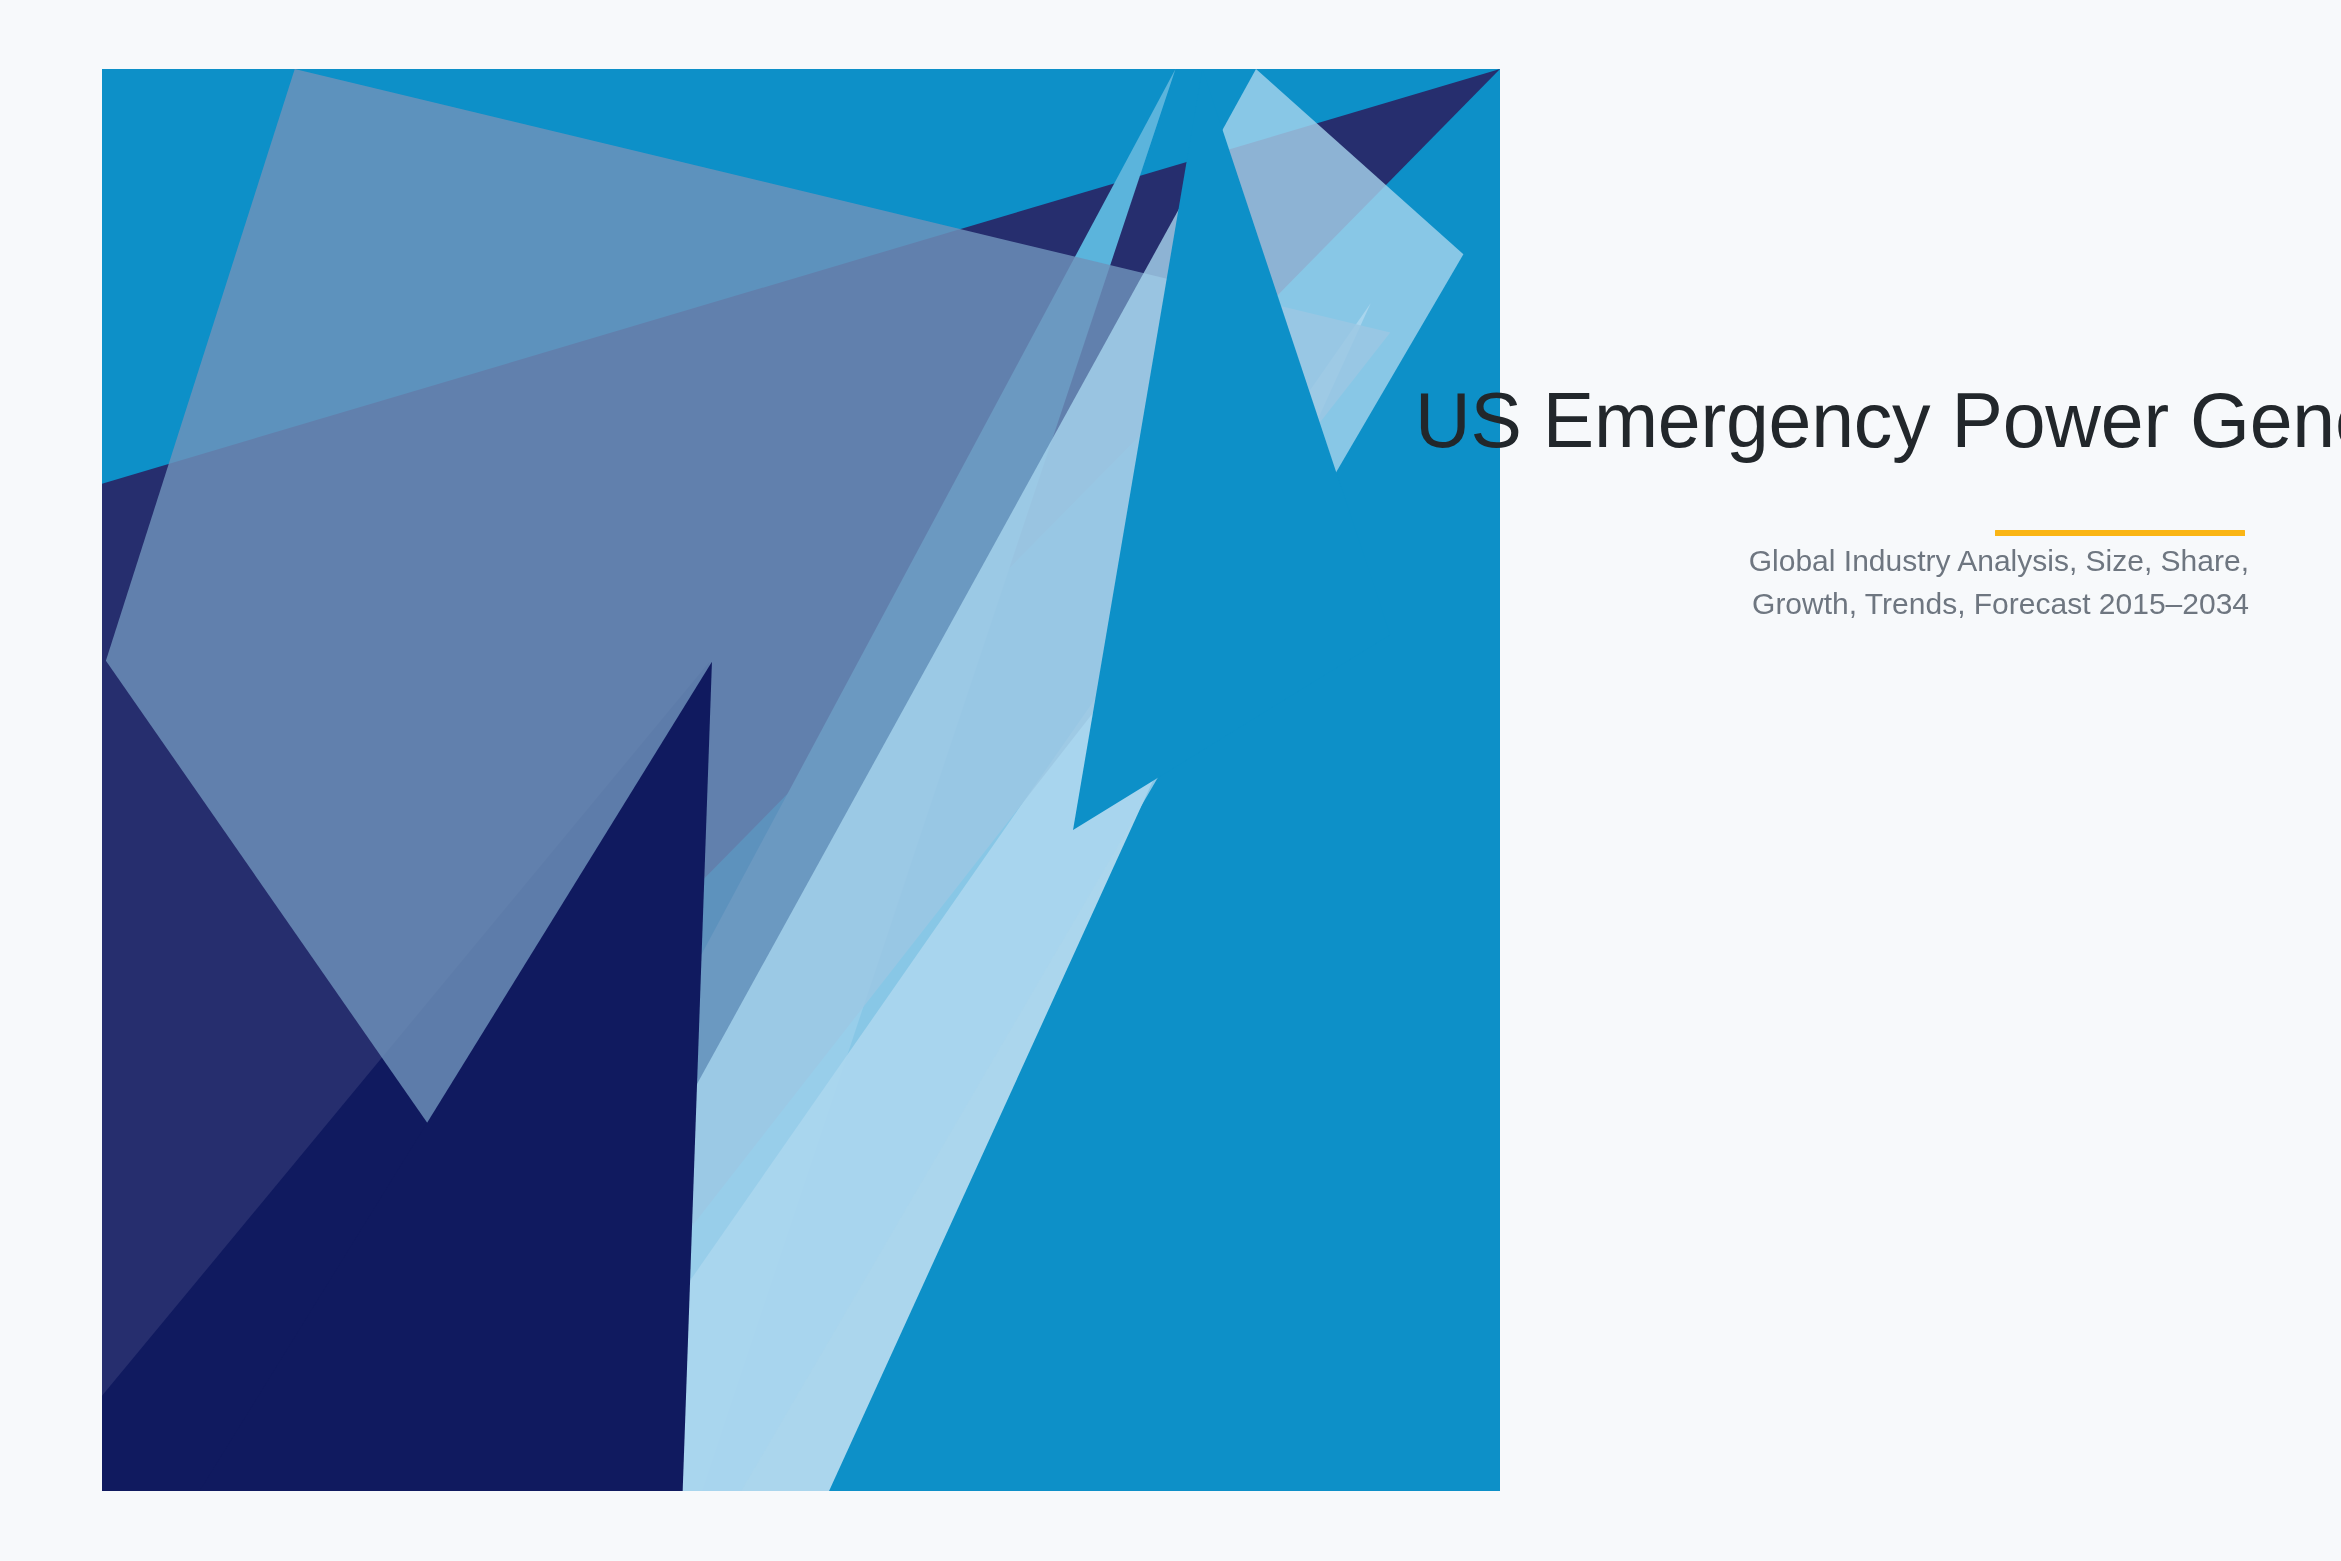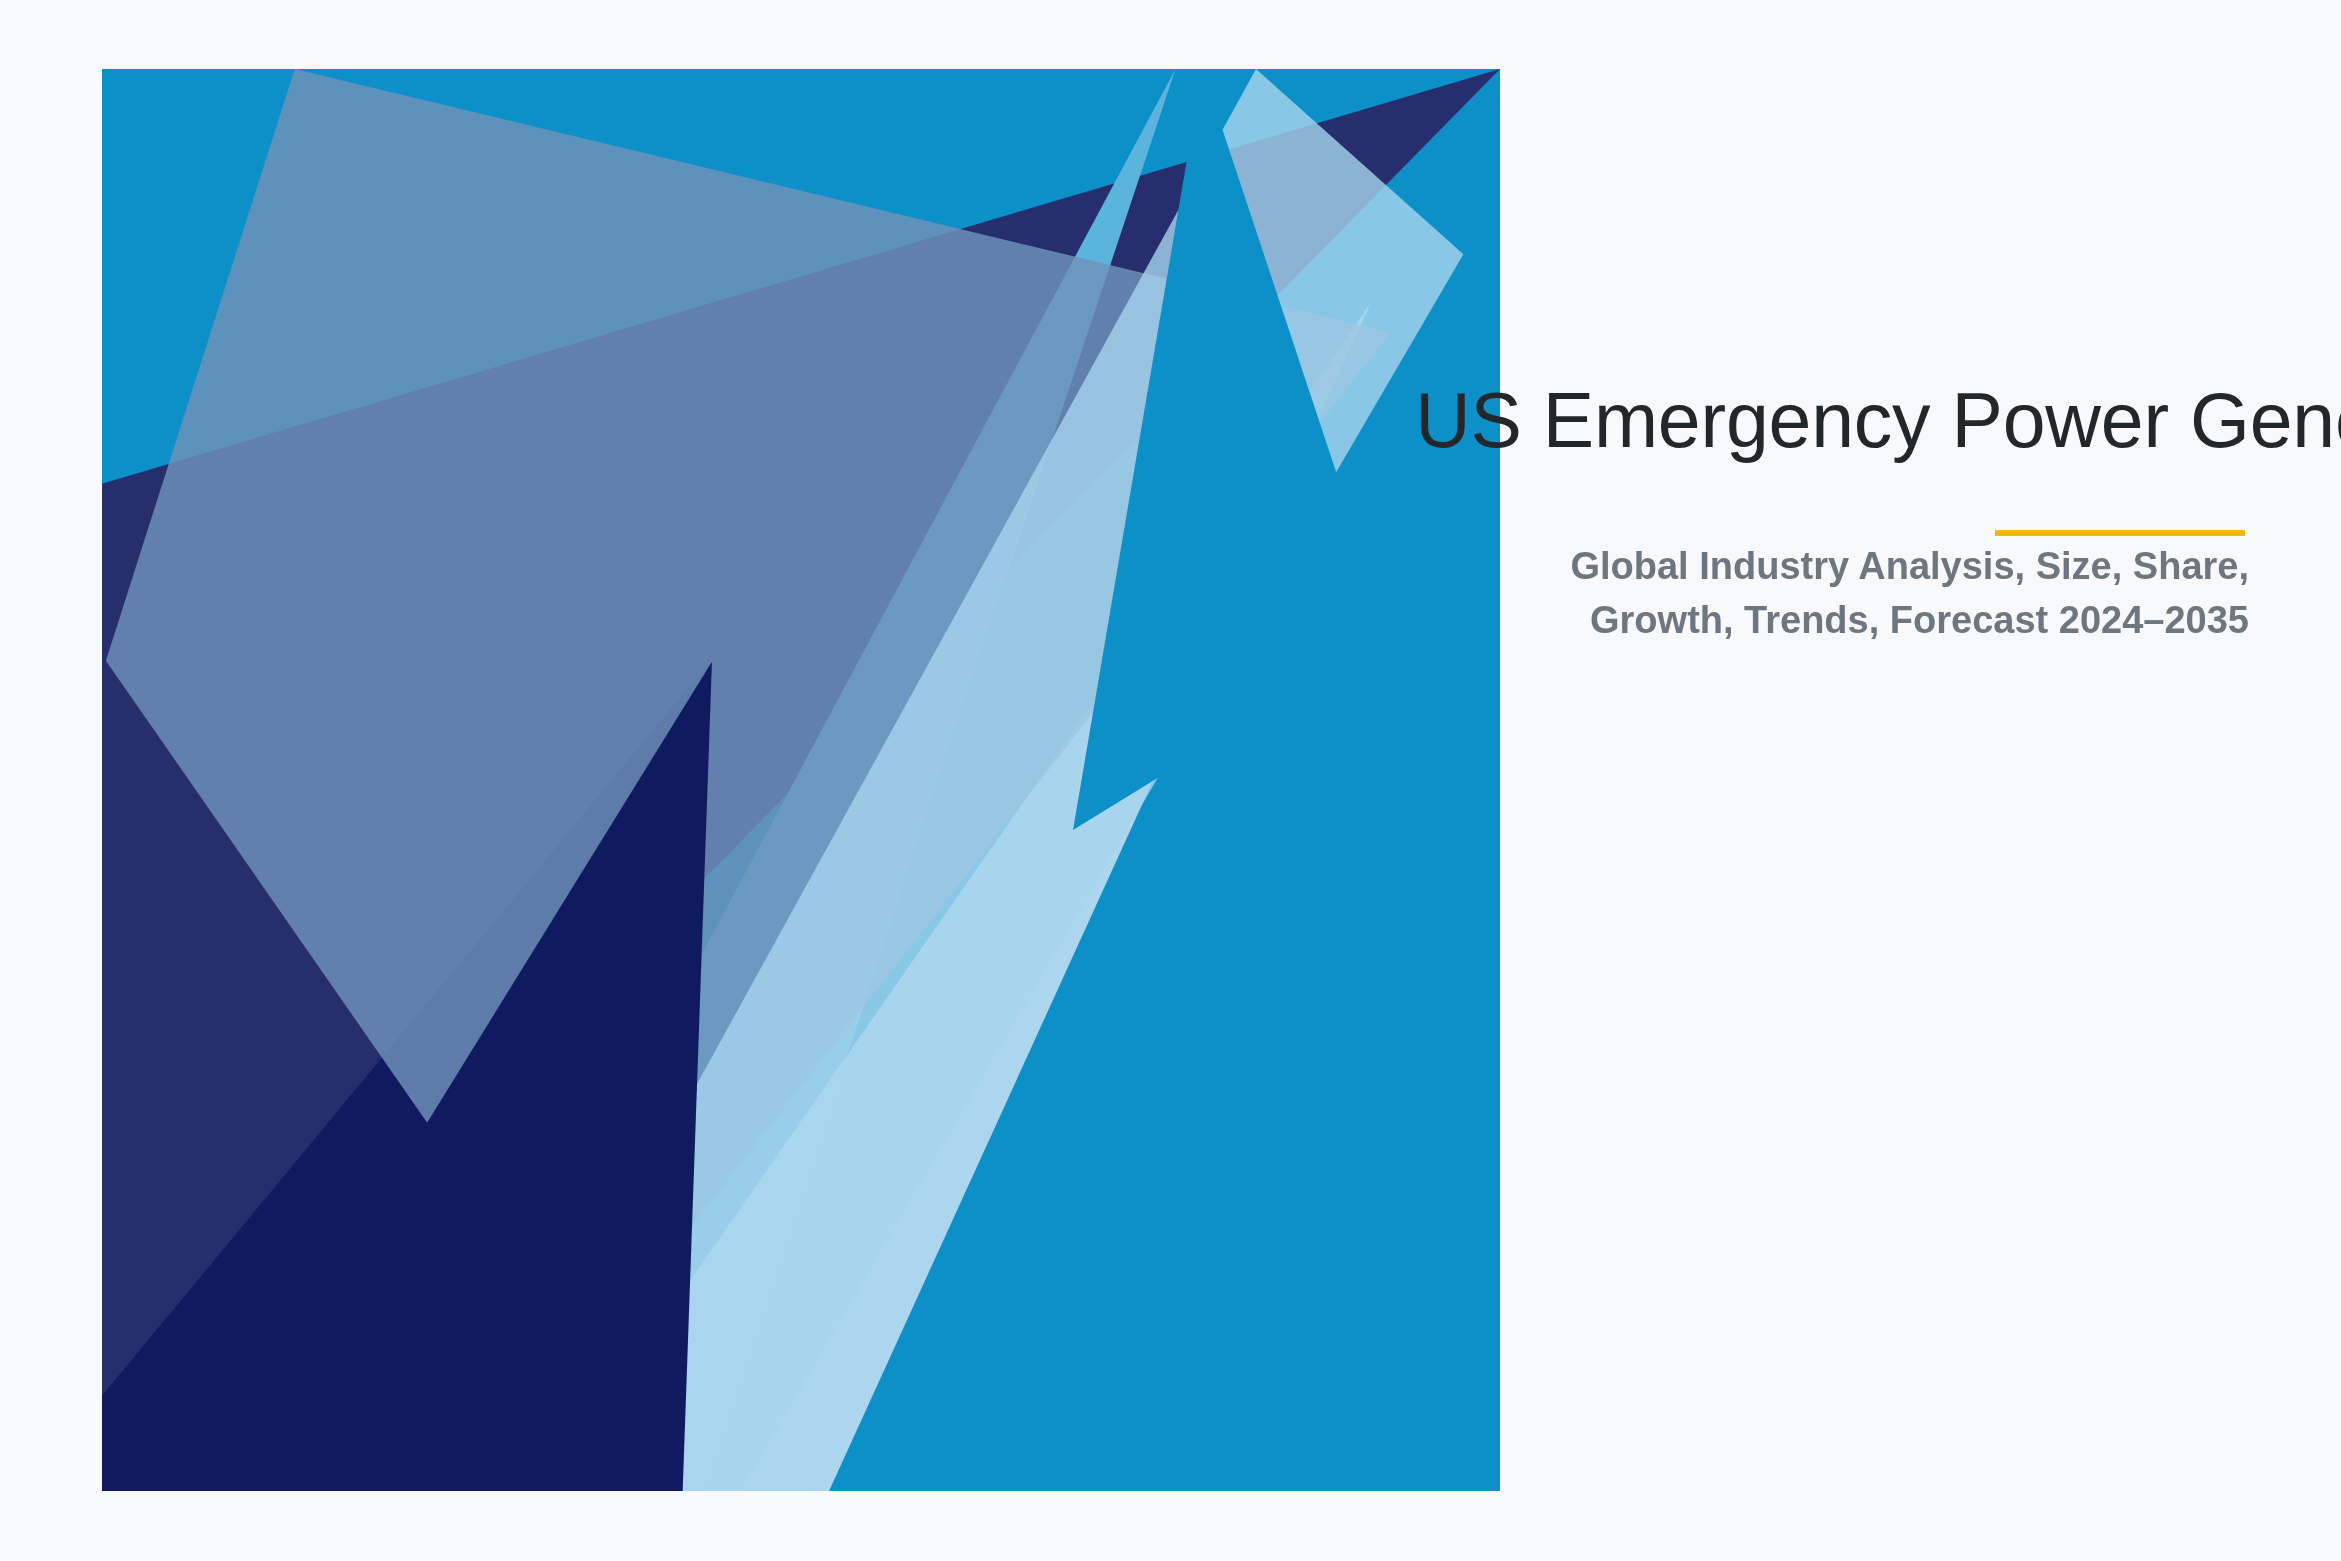--- a/index.html
+++ b/index.html
@@ -46,24 +46,24 @@
     position: absolute;
     right: 3.9px;
     top: 154px;
     width: 250px;
     height: 5.9px;
     background: #fab515;
     border-radius: 0.5px;
   }
   #subtitle {
     margin-top: 75px;
-    font-size: 38px;
+    font-size: 30px;
     line-height: 1.42;
     color: #6e7680;
-    font-weight: 700;
+    font-weight: 400;
     font-stretch: condensed;
   }
   .sub-line { display: block; white-space: nowrap; }
 </style>
 </head>
 <body>
 
 <div id="root">
 
   <svg id="artwork" viewBox="0 0 2865 2915" preserveAspectRatio="none">
@@ -90,19 +90,19 @@
 
   <div id="text-block">
 
     <div id="title-wrap">
       <span class="title-line">US Emergency Power Generator Market</span>
       <span id="title-accent"></span>
     </div>
 
     <div id="subtitle">
       <span class="sub-line">Global Industry Analysis, Size, Share,</span>
-      <span class="sub-line">Growth, Trends, Forecast 2024–2035</span>
+      <span class="sub-line">Growth, Trends, Forecast 2015–2034</span>
     </div>
 
   </div>
 
 </div>
 
 
 </body></html>

